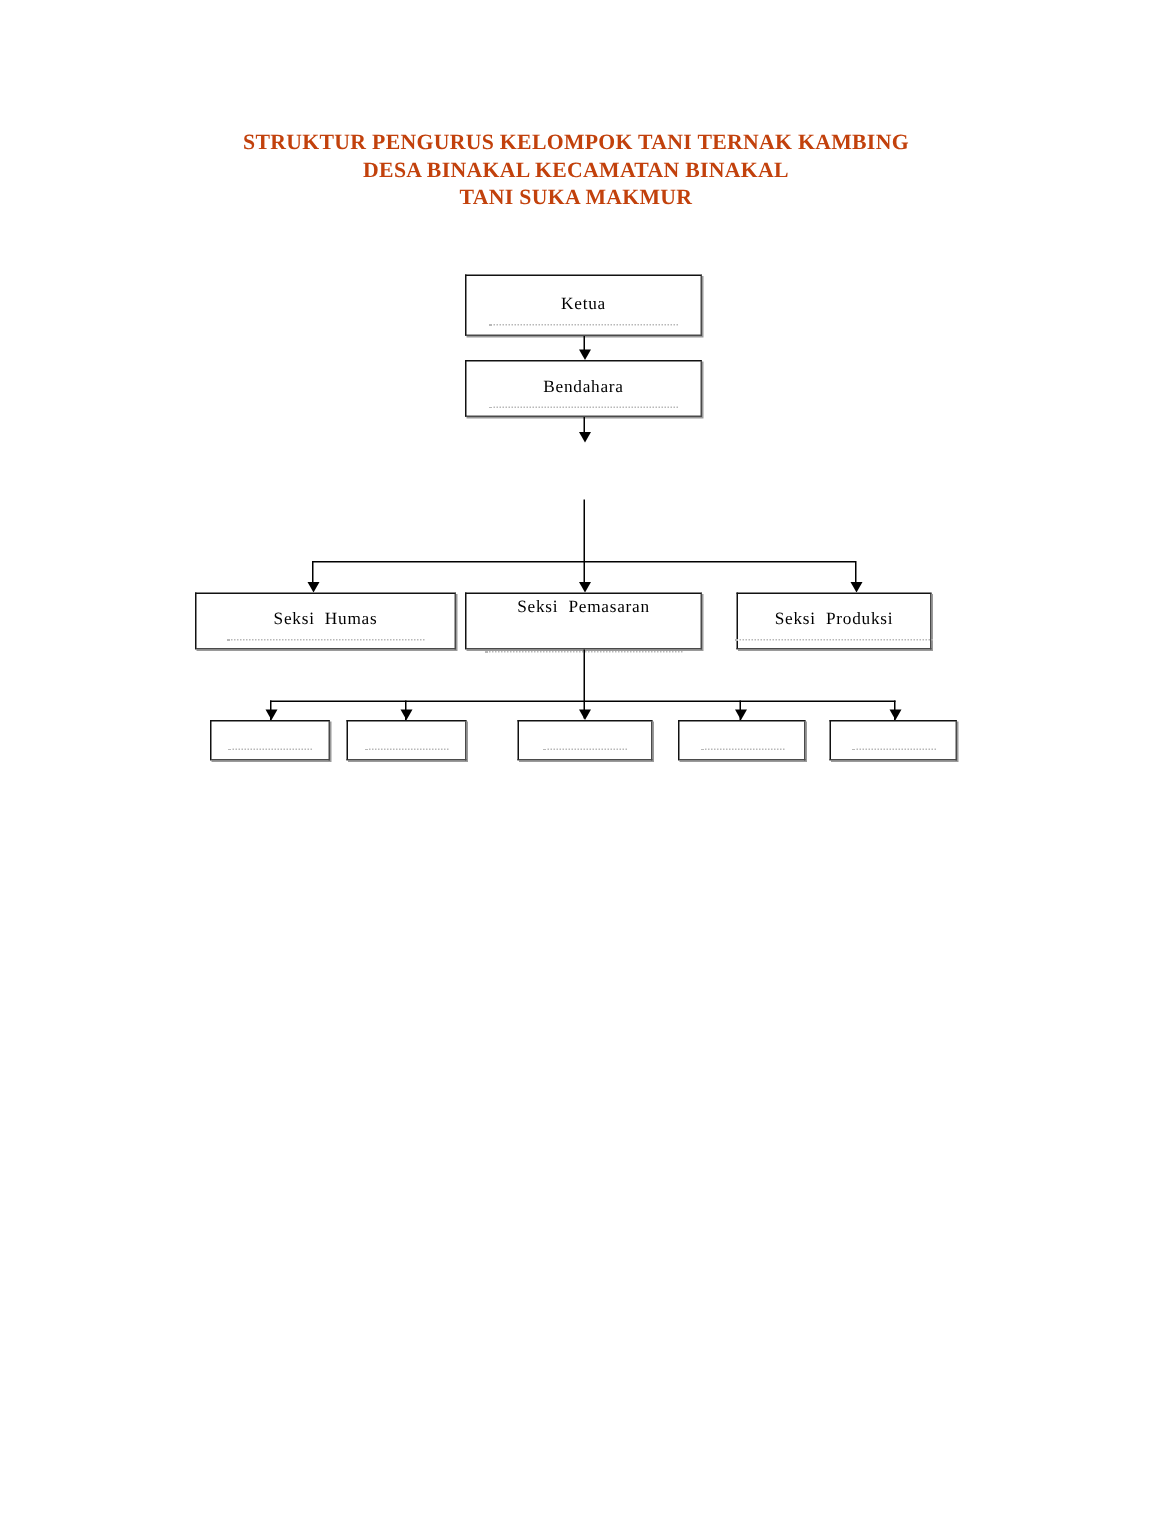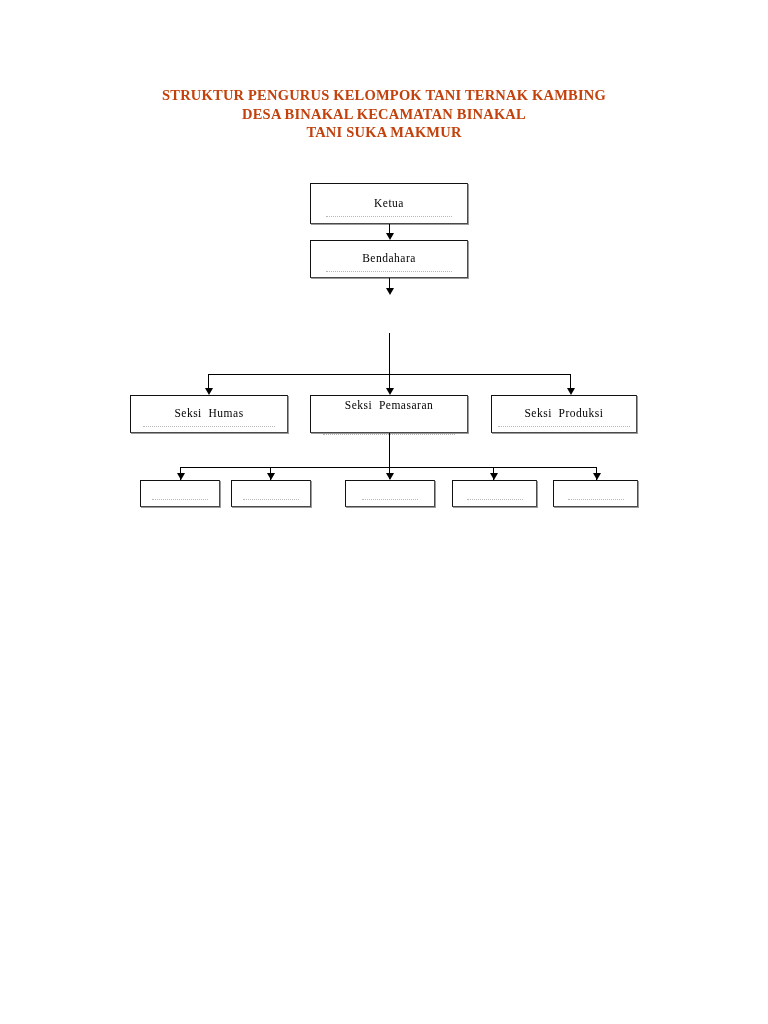--- a/index.html
+++ b/index.html
@@ -145,31 +145,31 @@
 
   <div class="vline" style="left:208px; top:374px; height:17px;"></div>
   <div class="arrowhead" style="left:205px; top:388px;"></div>
 
   <div class="vline" style="left:389px; top:374px; height:17px;"></div>
   <div class="arrowhead" style="left:386px; top:388px;"></div>
 
   <div class="vline" style="left:570px; top:374px; height:17px;"></div>
   <div class="arrowhead" style="left:567px; top:388px;"></div>
 
-  <div class="node section" style="left:130px; top:395px; width:158px; height:38px;">
+  <div class="node section" style="left:130px; top:395px; width:174px; height:38px;">
     <span class="node-label">Seksi  Humas</span>
     <span class="node-rule"></span>
   </div>
 
   <div class="node section" style="left:310px; top:395px; width:158px; height:38px;gap:16px;">
     <span class="node-label">Seksi  Pemasaran</span>
     <span class="node-rule"></span>
   </div>
 
-  <div class="node section" style="left:491px; top:395px; width:146px; height:38px;">
+  <div class="node section" style="left:491px; top:395px; width:130px; height:38px;">
     <span class="node-label">Seksi  Produksi</span>
     <span class="node-rule"></span>
   </div>
 
   <div class="vline" style="left:389px; top:433px; height:46px;"></div>
   <div class="hline" style="left:180px; top:467px; width:417px;"></div>
 
   <div class="vline" style="left:180px; top:467px; height:13px;"></div>
   <div class="arrowhead" style="left:177px; top:473px;"></div>
 

